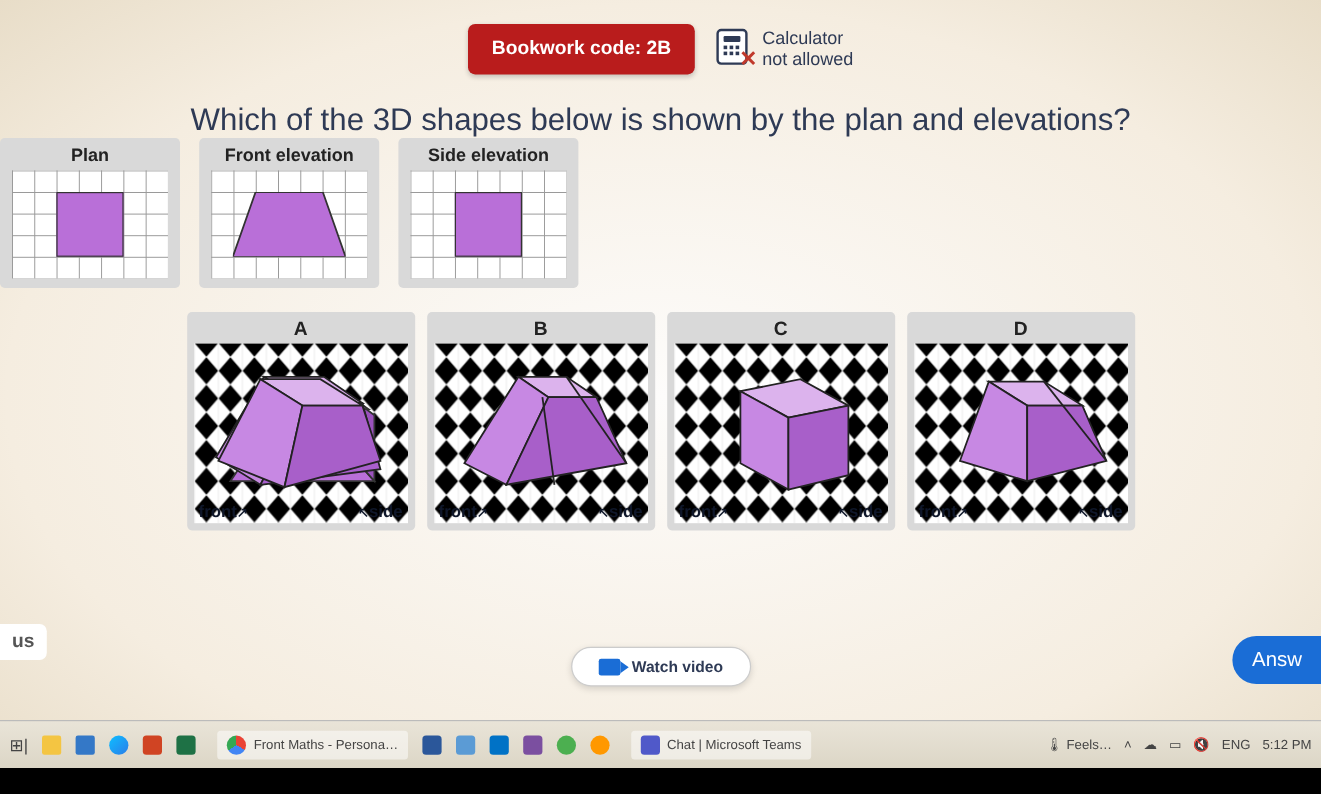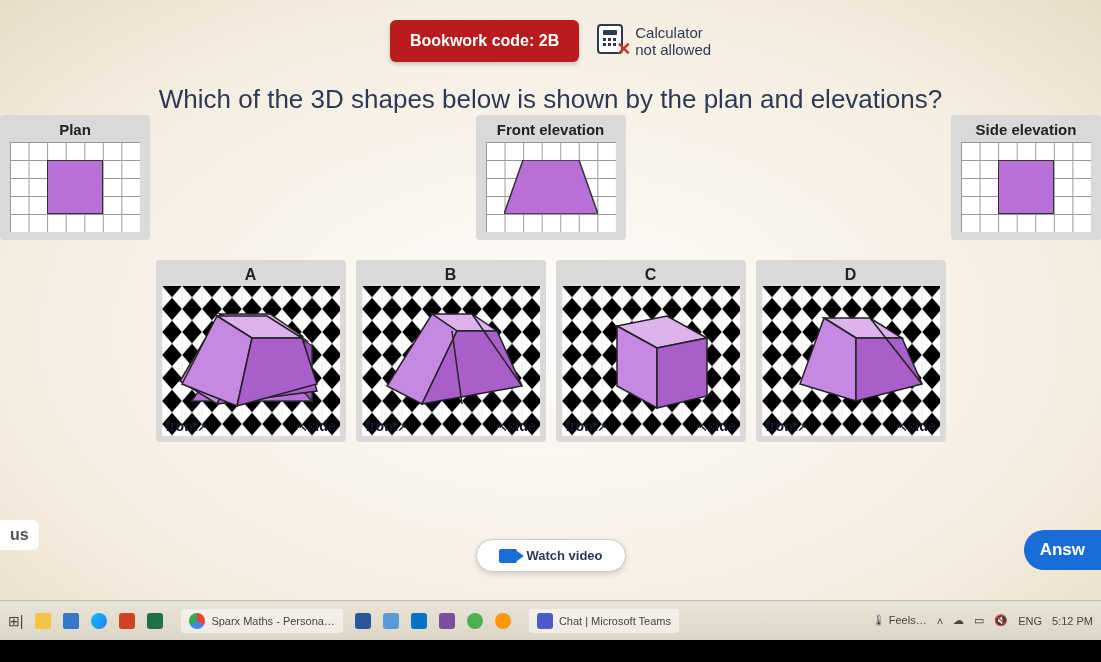--- a/index.html
+++ b/index.html
@@ -70,21 +70,21 @@
     font-size: 18px; font-weight: 900; color: #c0392b;
   }
   .question {
     text-align: center;
     font-size: 26px;
     color: #2e3a55;
     font-weight: 400;
   }
   .views-row {
     display: flex;
-    justify-content: space-between;
+    justify-content: flex-start;
     gap: 16px;
     margin-bottom: 20px;
   }
   .view-card {
     background: #d9d9d9;
     border-radius: 4px;
     padding: 6px 8px 8px 8px;
     width: 150px;
   }
   .view-title {
@@ -189,21 +189,21 @@
     font-weight:600;
     color:#555;
   }
   .answer-btn {
     position:absolute; right:0; bottom:30px;
     background:#1a6dd6;
     color:#fff;
     padding:10px 16px;
     border-radius:20px 0 0 20px;
     font-size:17px;
-    font-weight:700;
+    font-weight:400;
   }
 
   
   .taskbar {
     position: absolute;
     left: 0; right: 0; bottom: 22px;
     height: 40px;
     background: linear-gradient(to bottom, #e9e4d8, #dcd6c6);
     border-top: 1px solid #bbb;
     display: flex;
@@ -395,21 +395,21 @@
 <div class="taskbar">
   <div class="tb-left">
     <span style="font-size:14px;">⊞|</span>
     <span class="tb-icon" style="background:#f4c542;"></span>
     <span class="tb-icon" style="background:#3478c7;"></span>
     <span class="tb-icon" style="background:linear-gradient(135deg,#0ebeff,#2b7de9);border-radius:50%;"></span>
     <span class="tb-icon" style="background:#d04423;border-radius:3px;"></span>
     <span class="tb-icon" style="background:#1e7145;border-radius:3px;"></span>
     <div class="tb-app">
       <span class="tb-icon" style="background:conic-gradient(#ea4335 0 33%,#4285f4 0 66%,#34a853 0);border-radius:50%;"></span>
-      <span>Sparx Maths - Persona…</span>
+      <span>Front Maths - Persona…</span>
     </div>
     <span class="tb-icon" style="background:#2b579a;border-radius:3px;"></span>
     <span class="tb-icon" style="background:#5b9bd5;border-radius:3px;"></span>
     <span class="tb-icon" style="background:#0072c6;border-radius:3px;"></span>
     <span class="tb-icon" style="background:#7b4fa0;border-radius:3px;"></span>
     <span class="tb-icon" style="background:#4caf50;border-radius:50%;"></span>
     <span class="tb-icon" style="background:#ff9800;border-radius:50%;"></span>
     <div class="tb-app">
       <span class="tb-icon" style="background:#5059c9;border-radius:3px;"></span>
       <span>Chat | Microsoft Teams</span>

